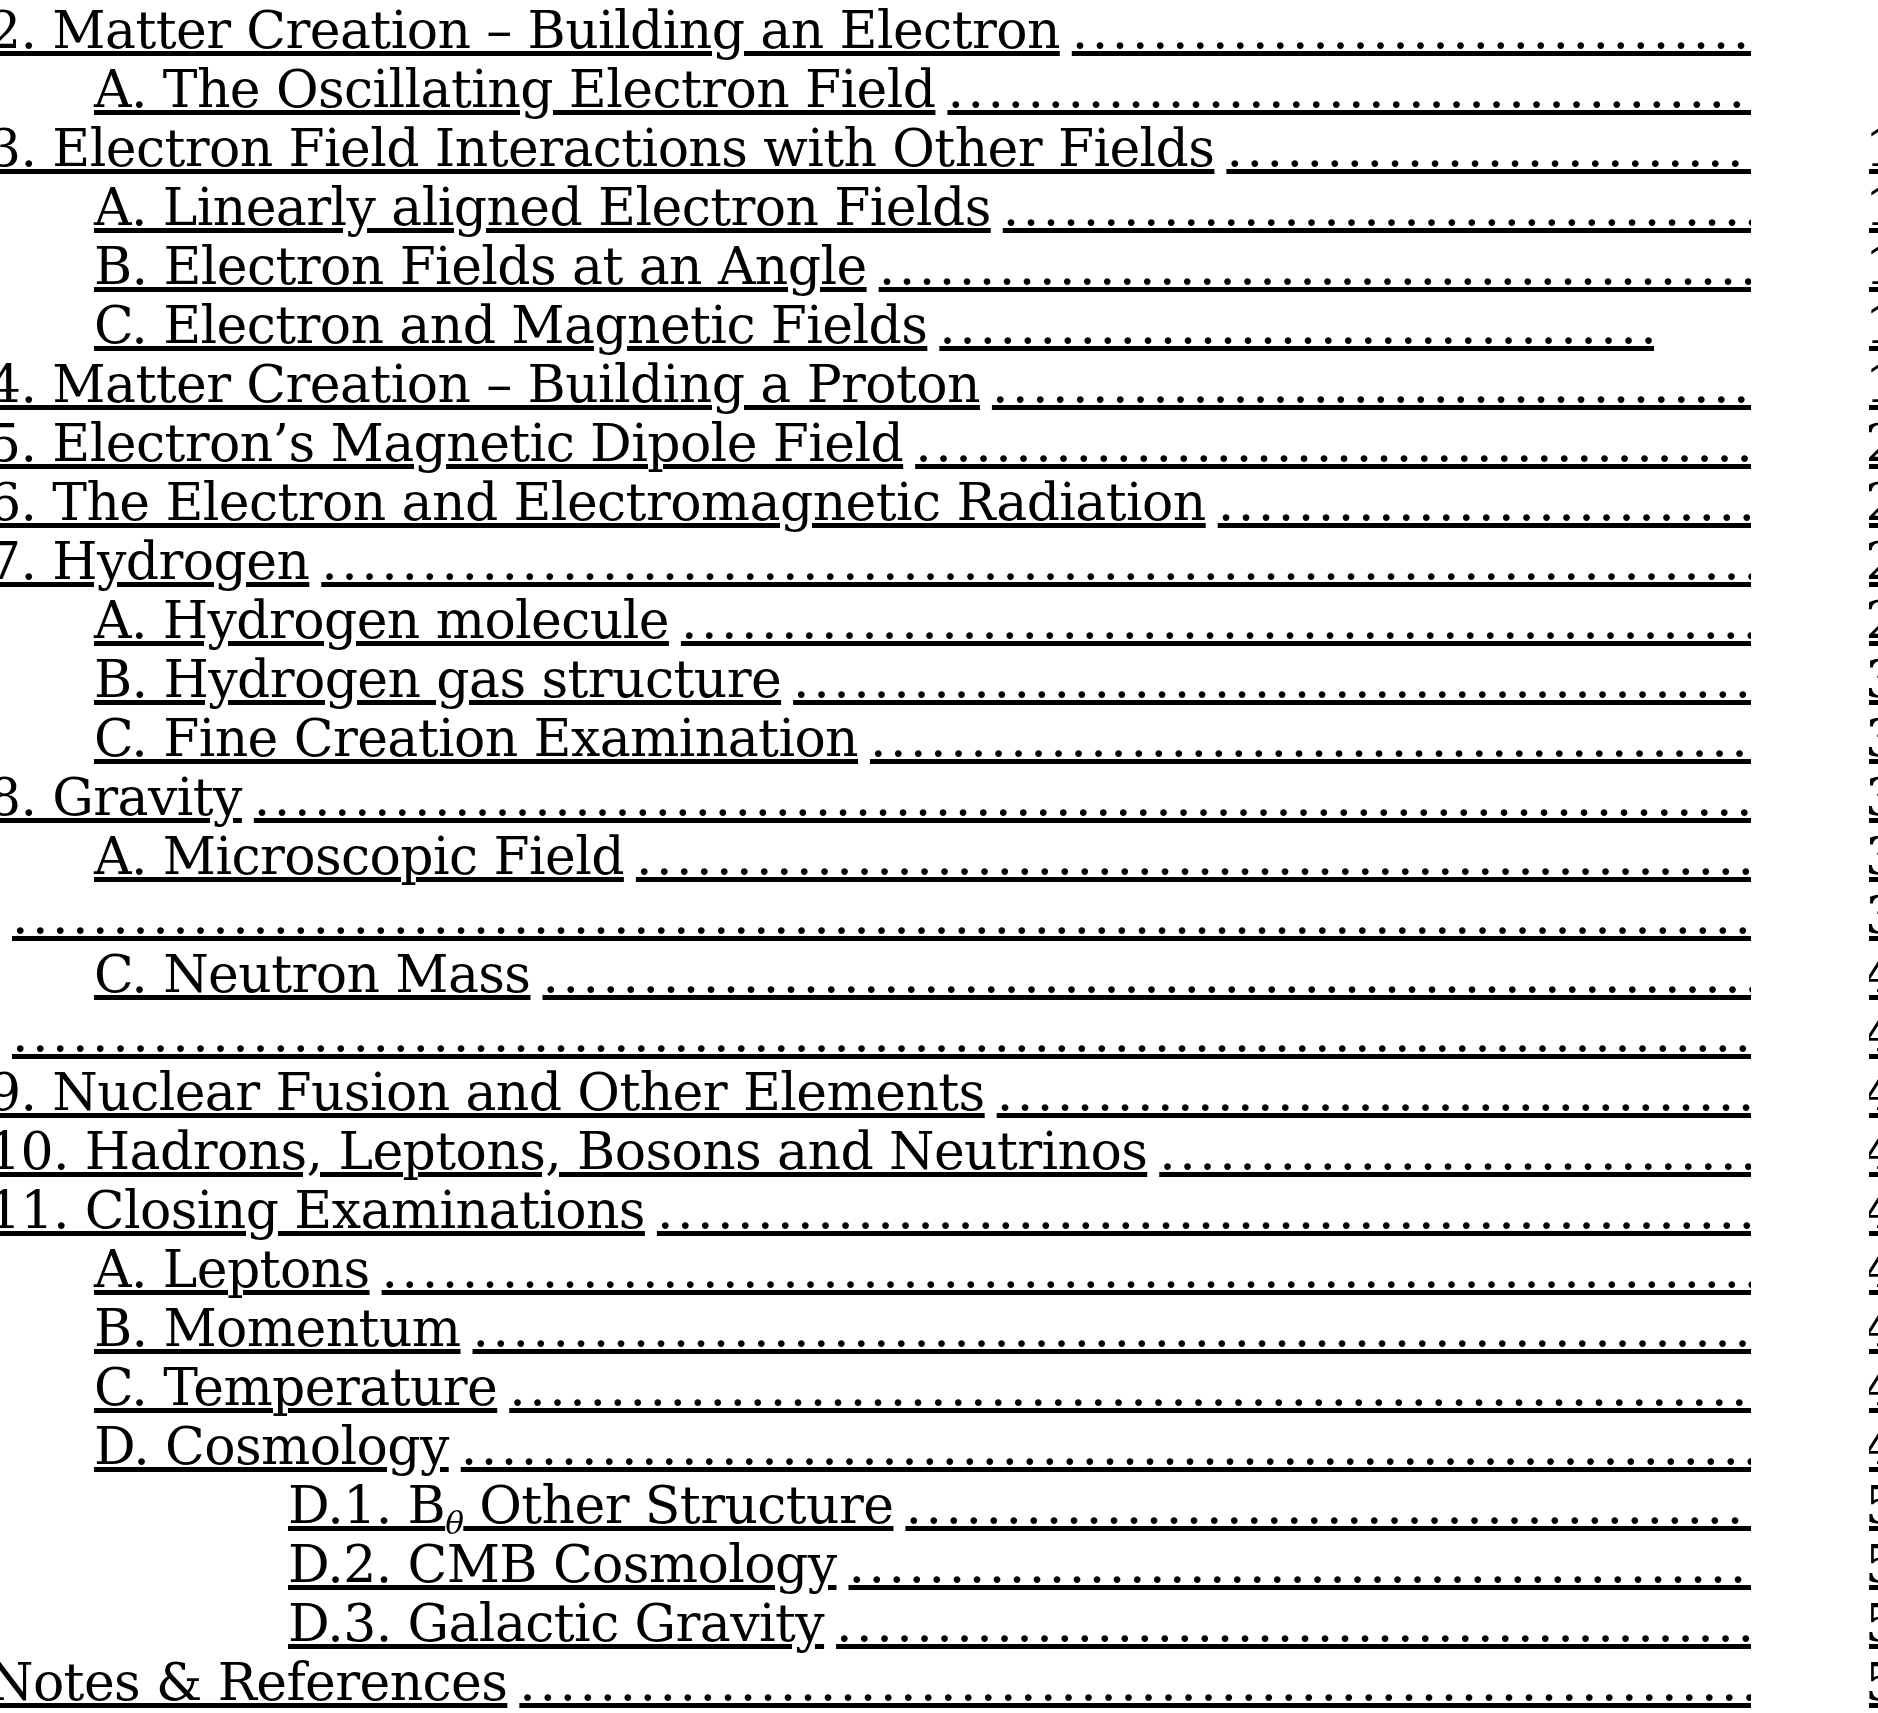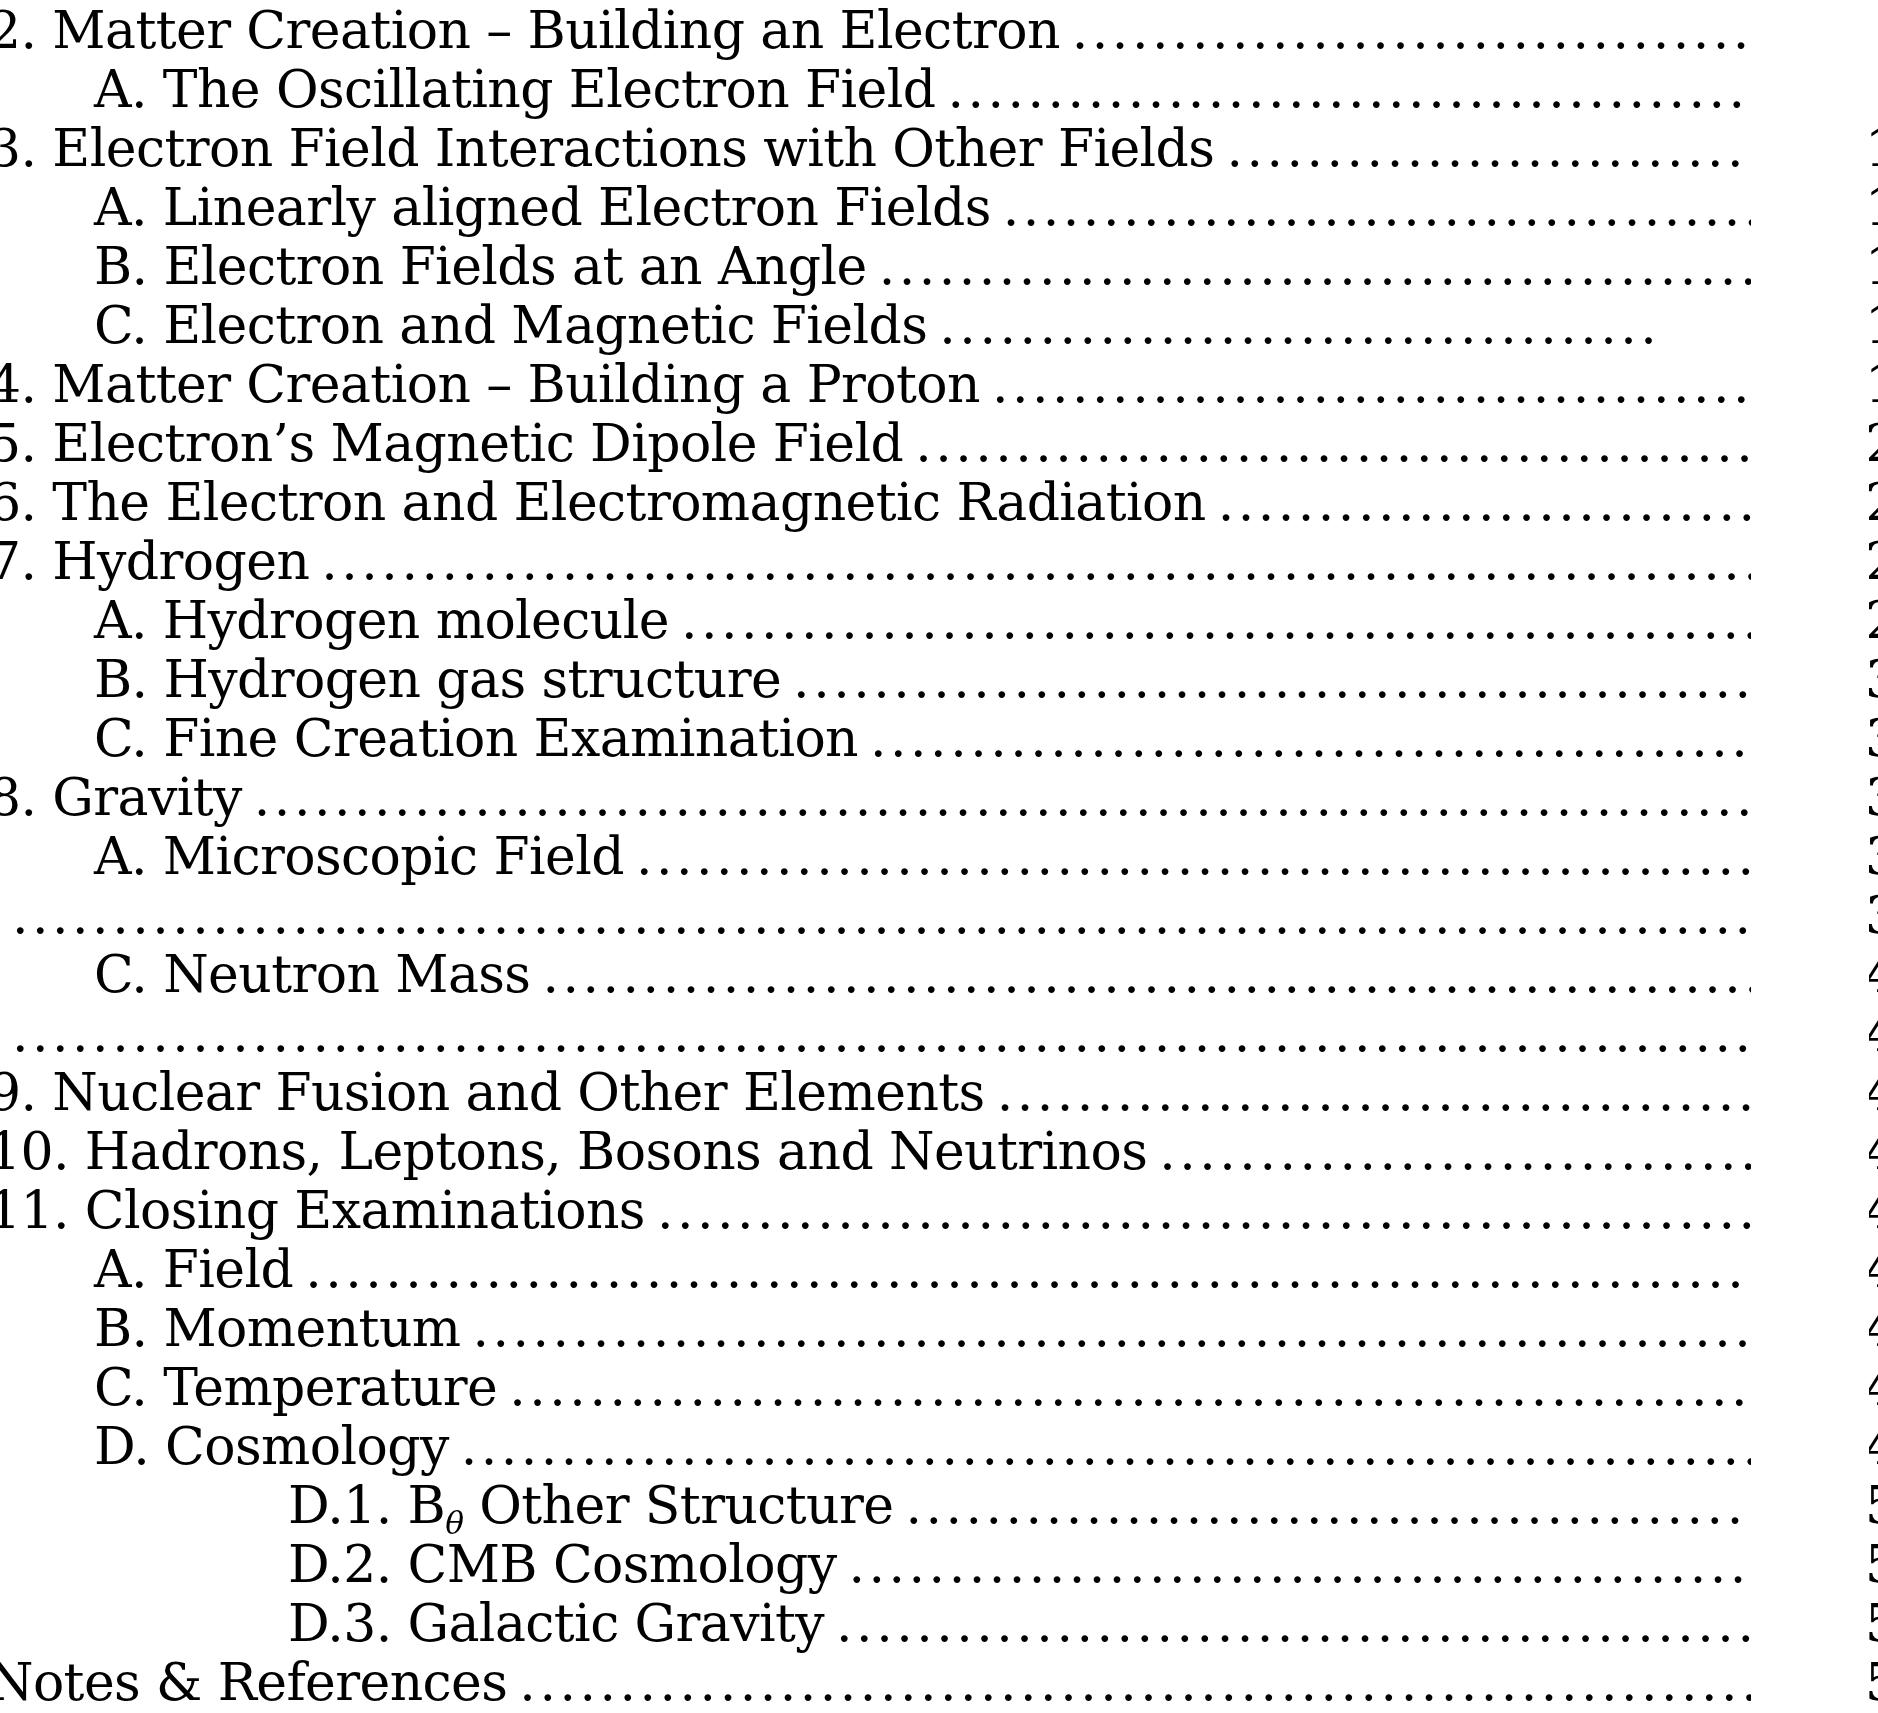--- a/index.html
+++ b/index.html
@@ -16,20 +16,21 @@
     font-size: 52px;
   }
   .toc {
     padding-top: 1px;
   }
   .row {
     display: flex;
     height: 59px;
     line-height: 59px;
     white-space: nowrap;
+    text-decoration: underline;
   }
   .label {
     flex: 0 0 auto;
     letter-spacing: -0.6px;
   }
   .lvl1 .label { margin-left: -12px; }
   .lvl2 .label { margin-left: 94px; }
   .lvl3 .label { margin-left: 288px; }
   .dots {
     flex: 1 1 0;
@@ -153,21 +154,21 @@
     <span class="label">10. Hadrons, Leptons, Bosons and Neutrinos</span>
     <span class="dots">......................................................................................................................................................</span>
     <span class="frag">4</span>
   </div>
       <div class="row lvl1">
     <span class="label">11. Closing Examinations</span>
     <span class="dots">......................................................................................................................................................</span>
     <span class="frag">4</span>
   </div>
       <div class="row lvl2">
-    <span class="label">A. Field</span>
+    <span class="label">A. Leptons</span>
     <span class="dots">......................................................................................................................................................</span>
     <span class="frag">4</span>
   </div>
       <div class="row lvl2">
     <span class="label">B. Momentum</span>
     <span class="dots">......................................................................................................................................................</span>
     <span class="frag">4</span>
   </div>
       <div class="row lvl2">
     <span class="label">C. Temperature</span>

